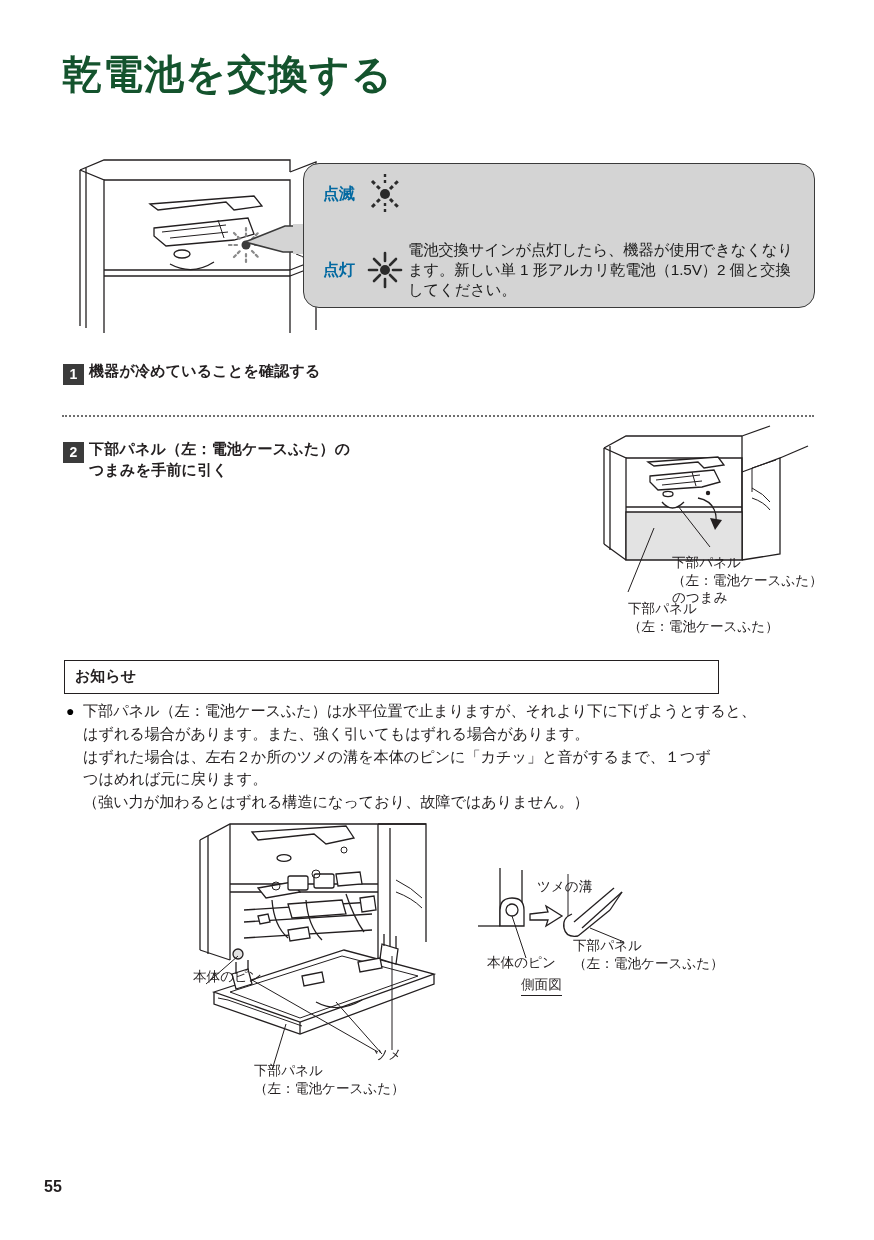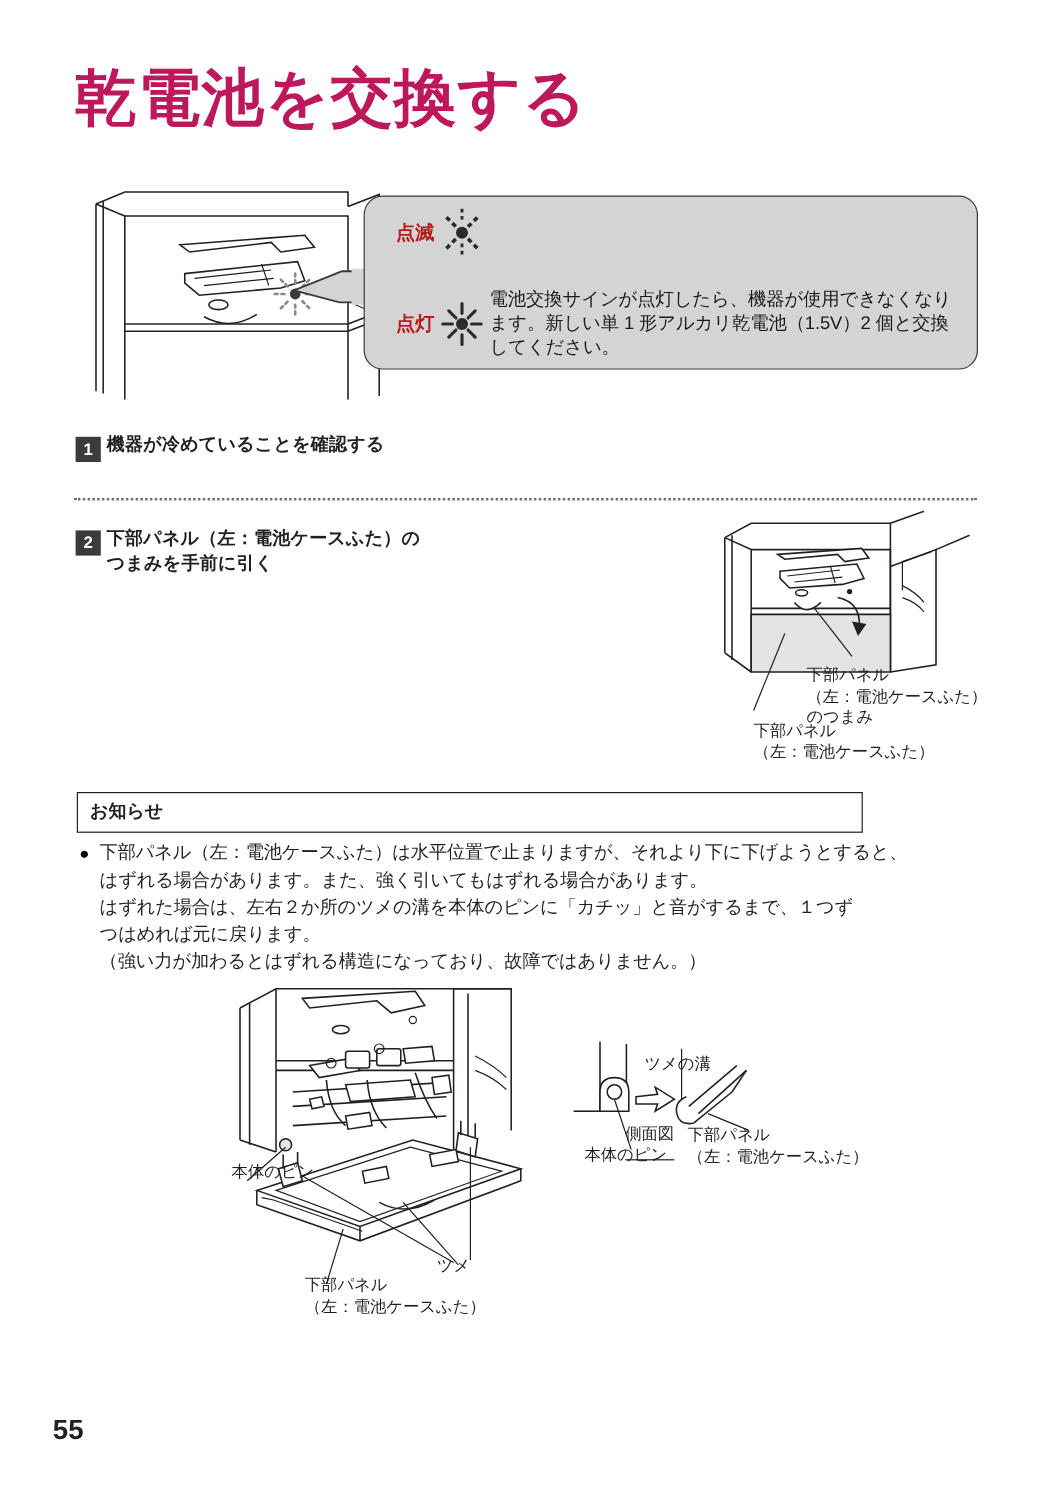--- a/index.html
+++ b/index.html
@@ -18,24 +18,24 @@
   .page {
     position: absolute;
     inset: 0;
   }
 
   
   .page-title {
     position: absolute;
     left: 62px;
     top: 47px;
-    font-size: 52px;
+    font-size: 40px;
     font-weight: bold;
     letter-spacing: 1px;
-    color: #be185d;
+    color: #14532d;
     white-space: nowrap;
   }
   .intro-text {
     position: absolute;
     left: 63px;
     top: 120px;
     font-size: 15.5px;
     color: #231f20;
     white-space: nowrap;
   }
@@ -73,22 +73,22 @@
     display: flex;
     align-items: center;
     left: 12px;
   }
   .callout-row.r1 { top: 8px; }
   .callout-row.r2 { top: 76px; }
   .callout-label {
     font-size: 16px;
     font-weight: bold;
     width: 46px;
-    text-align: right;
-    color: #b91c1c;
+    text-align: center;
+    color: #0369a1;
   }
   .callout-icon {
     width: 42px;
     height: 44px;
     flex: 0 0 42px;
     margin: 0 2px 0 2px;
   }
   .callout-body {
     font-size: 15.3px;
     line-height: 1.32;
@@ -200,39 +200,39 @@
     height: 290px;
   }
   .bottom-illus-right {
     position: absolute;
     left: 478px;
     top: 862px;
     width: 310px;
     height: 160px;
   }
   .lbl-pin-left { left: 193px; top: 968px; }
-  .lbl-claw { left: 364px; top: 1046px; }
+  .lbl-claw { left: 374px; top: 1046px; }
   .lbl-panel-bottom { left: 254px; top: 1062px; }
 
   .lbl-groove { left: 537px; top: 878px; text-align: right; }
   .lbl-pin-right { left: 487px; top: 954px; }
   .lbl-panel-side { left: 573px; top: 937px; }
   .lbl-sideview {
     left: 521px;
-    top: 936px;
+    top: 976px;
     border-bottom: 1.3px solid #231f20;
-    padding-bottom: 12px;
+    padding-bottom: 1px;
   }
 
   
   .page-number {
     position: absolute;
     left: 44px;
     top: 1178px;
-    font-size: 23px;
+    font-size: 16px;
     font-weight: bold;
     color: #231f20;
   }
 
   svg { display: block; overflow: visible; }
   .ln { fill: none; stroke: #231f20; stroke-width: 1.3; }
   .ln-thin { fill: none; stroke: #231f20; stroke-width: 1; }
   .fill-grey { fill: #e3e3e3; stroke: #231f20; stroke-width: 1.3; }
   .fill-white { fill: #ffffff; stroke: #231f20; stroke-width: 1.3; }
 </style>

